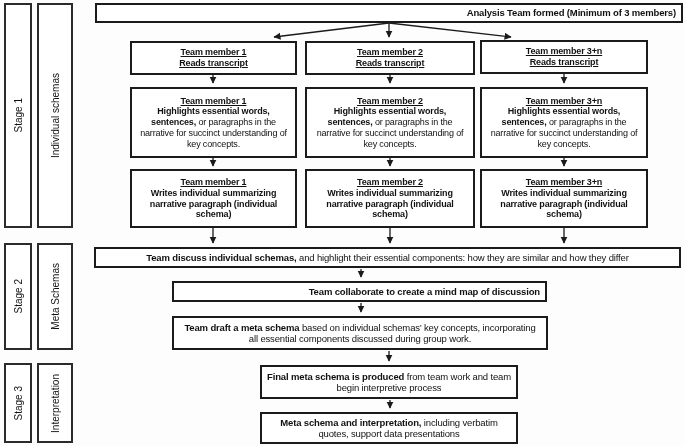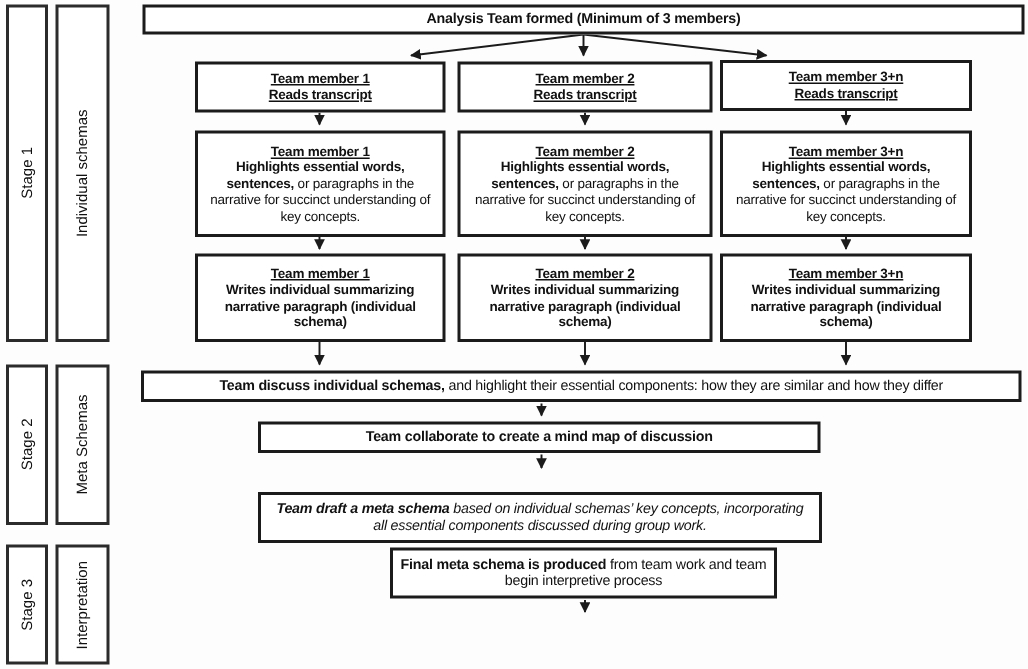--- a/index.html
+++ b/index.html
@@ -8,21 +8,21 @@
     font-family:"Liberation Sans",sans-serif;color:#111;overflow:hidden;
   }
   .box{
     position:absolute;box-sizing:border-box;background:#fff;
     border:2px solid #1b1b1b;
     display:flex;flex-direction:column;align-items:center;justify-content:center;
     text-align:center;font-size:9px;line-height:1.2;letter-spacing:-0.15px;
     padding:1px 5px;z-index:2;
   }
   .box .title{font-weight:bold;text-decoration:underline;}
-  .bold{font-weight:bold;}
+  .bold{font-weight:bold;align-items:flex-end;}
   .wide-text{font-size:9.5px;}
   .vgroup{position:absolute;box-sizing:border-box;border:2px solid #2b2b2b;background:#fff;
     display:flex;align-items:center;justify-content:center;z-index:2;}
   .vgroup span{
     writing-mode:vertical-rl;transform:rotate(180deg);
     font-size:10px;white-space:nowrap;letter-spacing:0;
   }
   svg.arrows{position:absolute;left:0;top:0;z-index:1;pointer-events:none;}
 </style>
 </head>
@@ -125,21 +125,24 @@
     <div class="title">Team member 3+n</div>
     <div><span class="bold">Writes individual summarizing narrative paragraph (individual schema)</span></div>
   </div>
 
   <div class="box bold wide-text" style="left:172px;top:281px;width:375px;height:21px;">
     <div>Team collaborate to create a mind map of discussion</div>
   </div>
   <div class="box wide-text" style="left:94px;top:247px;width:587px;height:21px;">
     <div><span class="bold">Team discuss individual schemas,</span><span> and highlight their essential components:  how they are similar and how they differ</span></div>
   </div>
-  <div class="box wide-text" style="left:172px;top:328px;width:376px;height:34px;font-style:italic;">
+  <div class="box wide-text" style="left:172px;top:316px;width:376px;height:34px;">
     <div><span class="bold">Team draft a meta schema</span><span> based on individual schemas’ key concepts, incorporating all essential components discussed during group work.</span></div>
   </div>
 
   <div class="box wide-text" style="left:260px;top:365px;width:258px;height:34px;">
     <div><span class="bold">Final meta schema is produced</span><span> from team work and team begin interpretive process</span></div>
   </div>
+  <div class="box wide-text" style="left:260px;top:412px;width:258px;height:32px;">
+    <div><span class="bold">Meta schema and interpretation,</span><span> including verbatim quotes, support data presentations</span></div>
+  </div>
 
 </div>
 
 </body></html>

